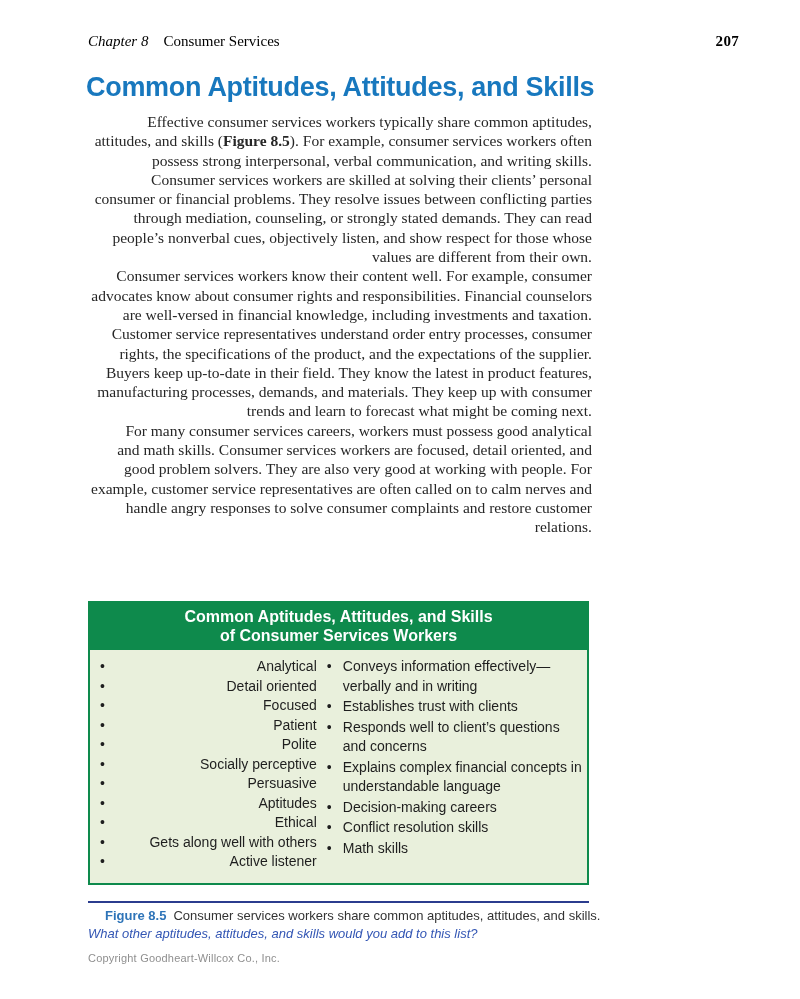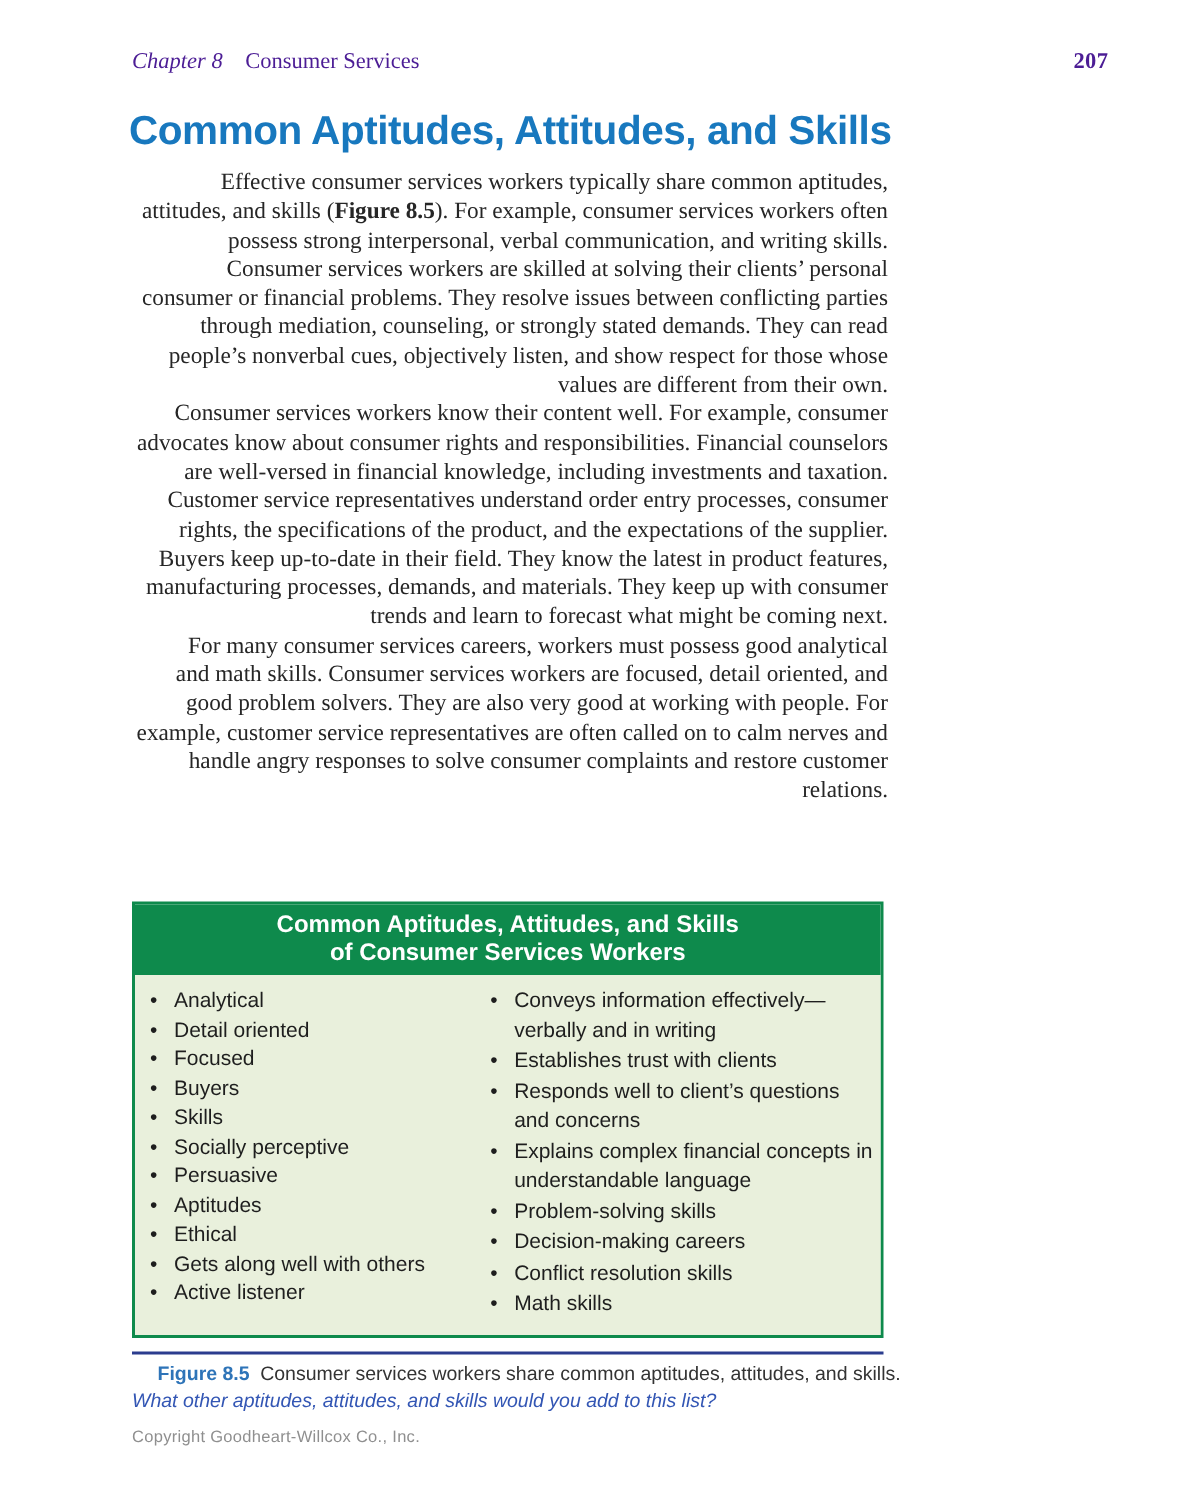--- a/index.html
+++ b/index.html
@@ -10,21 +10,21 @@
     overflow: hidden;
     font-family: "Liberation Sans", sans-serif;
   }
   .page { position: absolute; inset: 0; }
 
   
   .running-head {
     position: absolute; left: 88px; top: 33px; width: 651px;
     display: flex; justify-content: space-between; align-items: flex-start;
     font-family: "Liberation Serif", serif;
-    font-size: 15px; color: #4c1d95;
+    font-size: 15px; color: #000000;
   }
   .head-left { display: flex; gap: 15px; }
   .chapter-label { font-style: italic; }
   .page-number { font-weight: bold; letter-spacing: 0.3px; }
 
   
   .title {
     position: absolute; left: 86px; top: 72px; margin: 0;
     font-family: "Liberation Sans", sans-serif;
     font-size: 27px; font-weight: bold; letter-spacing: -0.3px;
@@ -54,21 +54,21 @@
     padding: 4px 8px 5px;
   }
   .figure-columns {
     display: flex; background: #E9F0DC;
     padding: 7px 4px 11px 0;
   }
   .figure-columns ul {
     list-style: none; margin: 0; padding: 0;
     font-size: 14px; line-height: 19.5px; color: #1e1e1e;
   }
-  .col-left  { width: 46%; }
+  .col-left  { width: 46%; text-align: right; }
   .col-right { width: 54%; padding-left: 14px; box-sizing: border-box; }
   .figure-columns li { position: relative; padding-left: 26px; }
   .col-right li + li { margin-top: 1px; }
   .figure-columns li::before {
     content: "\2022";
     position: absolute; left: 10px; top: 0;
   }
 
   
   .caption-rule {
@@ -115,35 +115,34 @@
   <figure class="figure-box">
     <div class="figure-header">
       <div>Common Aptitudes, Attitudes, and Skills</div>
       <div>of Consumer Services Workers</div>
     </div>
     <div class="figure-columns">
       <ul class="col-left">
         <li>Analytical</li>
         <li>Detail oriented</li>
         <li>Focused</li>
-        <li>Buyers</li>
-        <li>Skills</li>
+        <li>Patient</li>
+        <li>Polite</li>
         <li>Socially perceptive</li>
         <li>Persuasive</li>
         <li>Aptitudes</li>
         <li>Ethical</li>
         <li>Gets along well with others</li>
         <li>Active listener</li>
       </ul>
       <ul class="col-right">
         <li>Conveys information effectively—verbally and in writing</li>
         <li>Establishes trust with clients</li>
         <li>Responds well to client’s questions and concerns</li>
         <li>Explains complex financial concepts in understandable language</li>
-        <li>Problem-solving skills</li>
         <li>Decision-making careers</li>
         <li>Conflict resolution skills</li>
         <li>Math skills</li>
       </ul>
     </div>
   </figure>
 
   <div class="caption-rule"></div>
 
   <div class="caption-block">

